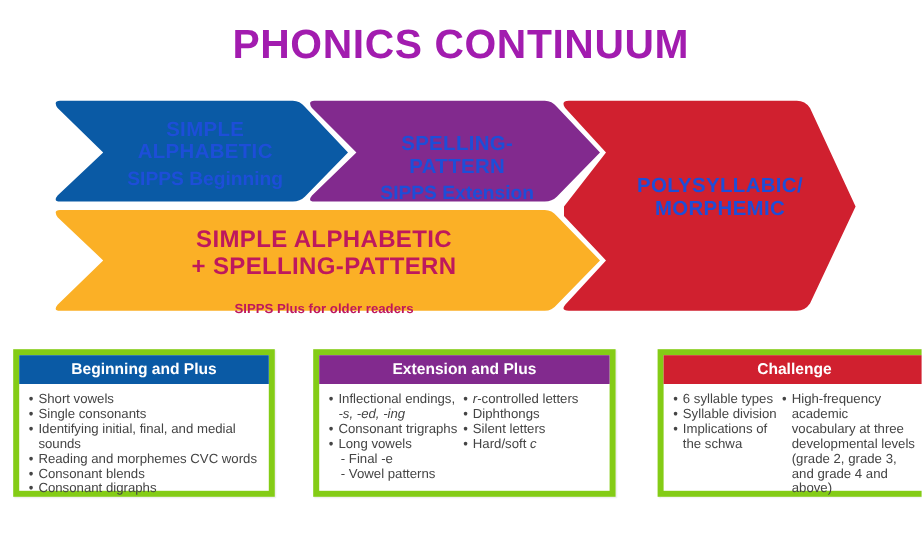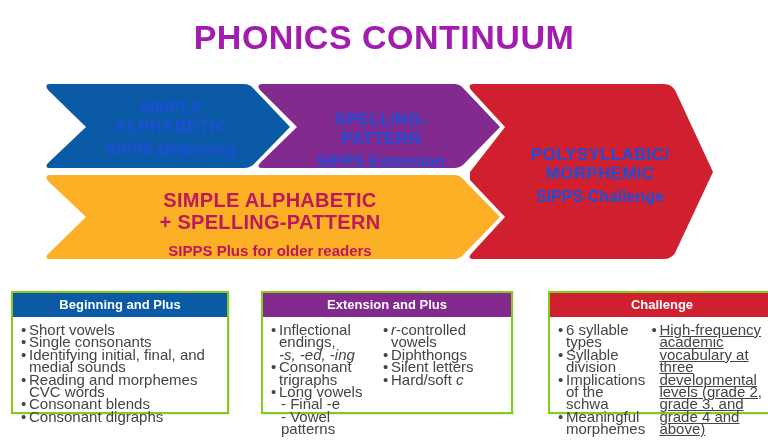--- a/index.html
+++ b/index.html
@@ -4,24 +4,24 @@
 <style>
   html, body { margin: 0; padding: 0; background: #ffffff; }
   body { width: 768px; height: 448px; position: relative; overflow: hidden; font-family: "Liberation Sans", "DejaVu Sans", sans-serif; }
   .title { position: absolute; left: 0; top: 18px; width: 768px; text-align: center; font-size: 34px; font-weight: bold; color: #a21caf; letter-spacing: 0.5px; }
   svg.arrows { position: absolute; left: 0; top: 0; }
   .arrow-text { position: absolute; text-align: center; color: #1d4ed8; font-weight: bold; }
   .arrow-text .main { font-size: 17px; line-height: 19px; letter-spacing: 0.3px; }
   .arrow-text .sub { font-size: 16px; margin-top: 5px; }
   .yellow-text { color: #be185d; }
   .yellow-text .main { font-size: 20px; line-height: 22px; }
-  .yellow-text .sub { margin-top: 9px; font-size: 15px; }
-  .box { position: absolute; top: 291px; height: 123px; border: 2px solid #84cc16; box-sizing: border-box; background: #fff; box-shadow: 1px 1px 1px rgba(0,0,0,0.08); }
+  .yellow-text .sub { margin-top: 19px; font-size: 11px; }
+  .box { position: absolute; top: 291px; height: 123px; border: 5px solid #84cc16; box-sizing: border-box; background: #fff; box-shadow: 1px 1px 1px rgba(0,0,0,0.08); }
   .box .hdr { height: 24px; line-height: 24px; text-align: center; color: #fff; font-weight: bold; font-size: 13px; }
-  .box .body { display: flex; padding: 7px 8px 0 8px; font-size: 15px; line-height: 12.4px; color: #444; }
+  .box .body { display: flex; padding: 7px 8px 0 8px; font-size: 11px; line-height: 12.4px; color: #444; }
   .box ul { list-style: none; margin: 0; padding: 0; }
   .box li { position: relative; padding-left: 8px; }
   .box li::before { content: "\2022"; position: absolute; left: 0; top: 0; }
   .box li.subitem { padding-left: 10px; }
   .box li.subitem::before { content: ""; }
   .box li.cont::before { content: ""; }
   .box i { font-style: italic; }
 </style>
 </head>
 <body>
@@ -53,21 +53,20 @@
 
 <div class="arrow-text yellow-text" style="left:150px; top:189px; width:240px;">
   <div class="main">SIMPLE ALPHABETIC</div>
   <div class="main">+ SPELLING-PATTERN</div>
   <div class="sub">SIPPS Plus for older readers</div>
 </div>
 
 <div class="arrow-text" style="left:520px; top:145px; width:160px;">
   <div class="main">POLYSYLLABIC/</div>
   <div class="main">MORPHEMIC</div>
-  <div class="sub">SIPPS Challenge</div>
 </div>
 
 <div class="box" style="left:11px; width:218px;">
   <div class="hdr" style="background:#0a5aa5;">Beginning and Plus</div>
   <div class="body">
     <ul>
       <li>Short vowels</li>
       <li>Single consonants</li>
       <li>Identifying initial, final, and medial sounds</li>
       <li>Reading and morphemes CVC words</li>
@@ -82,34 +81,33 @@
   <div class="body">
     <ul style="width:112px;">
       <li>Inflectional endings,</li>
       <li class="cont"><i>-s, -ed, -ing</i></li>
       <li>Consonant trigraphs</li>
       <li>Long vowels</li>
       <li class="subitem">- Final -e</li>
       <li class="subitem">- Vowel patterns</li>
     </ul>
     <ul style="width:100px;">
-      <li><i>r</i><span>-controlled vowels</span></li>
+      <li><i>r</i><span>-controlled letters</span></li>
       <li>Diphthongs</li>
       <li>Silent letters</li>
       <li><span>Hard/soft </span><i>c</i></li>
     </ul>
   </div>
 </div>
 
 <div class="box" style="left:548px; width:228px;">
   <div class="hdr" style="background:#d0202f;">Challenge</div>
   <div class="body">
     <ul style="width:92px;">
       <li>6 syllable types</li>
       <li>Syllable division</li>
       <li>Implications of the schwa</li>
-      <li>Meaningful morphemes</li>
     </ul>
-    <ul style="width:118px; padding-left:4px;text-decoration:underline;">
+    <ul style="width:118px; padding-left:4px;">
       <li>High-frequency academic vocabulary at three developmental levels (grade 2, grade 3, and grade 4 and above)</li>
     </ul>
   </div>
 </div>
 
 </body></html>

